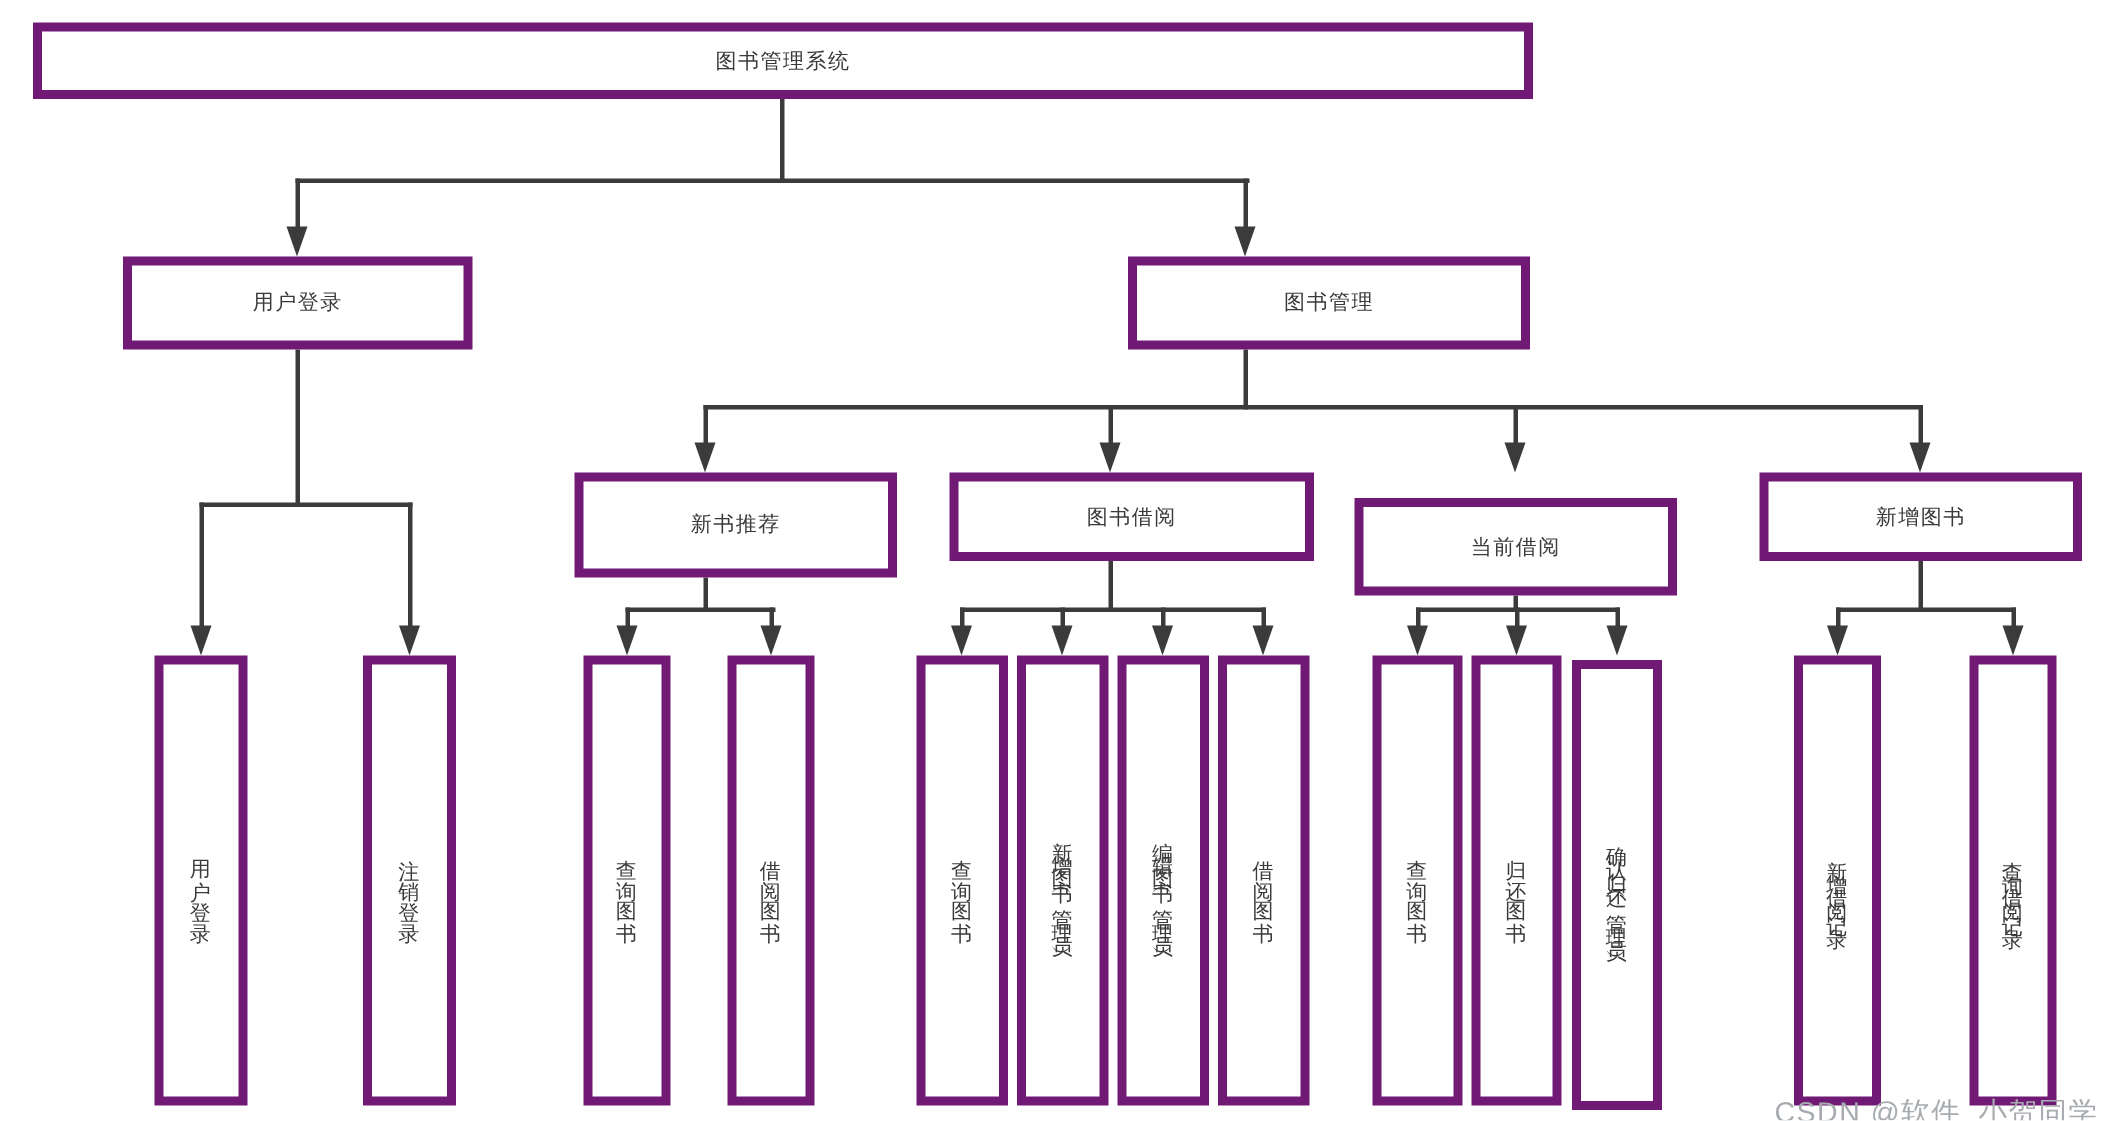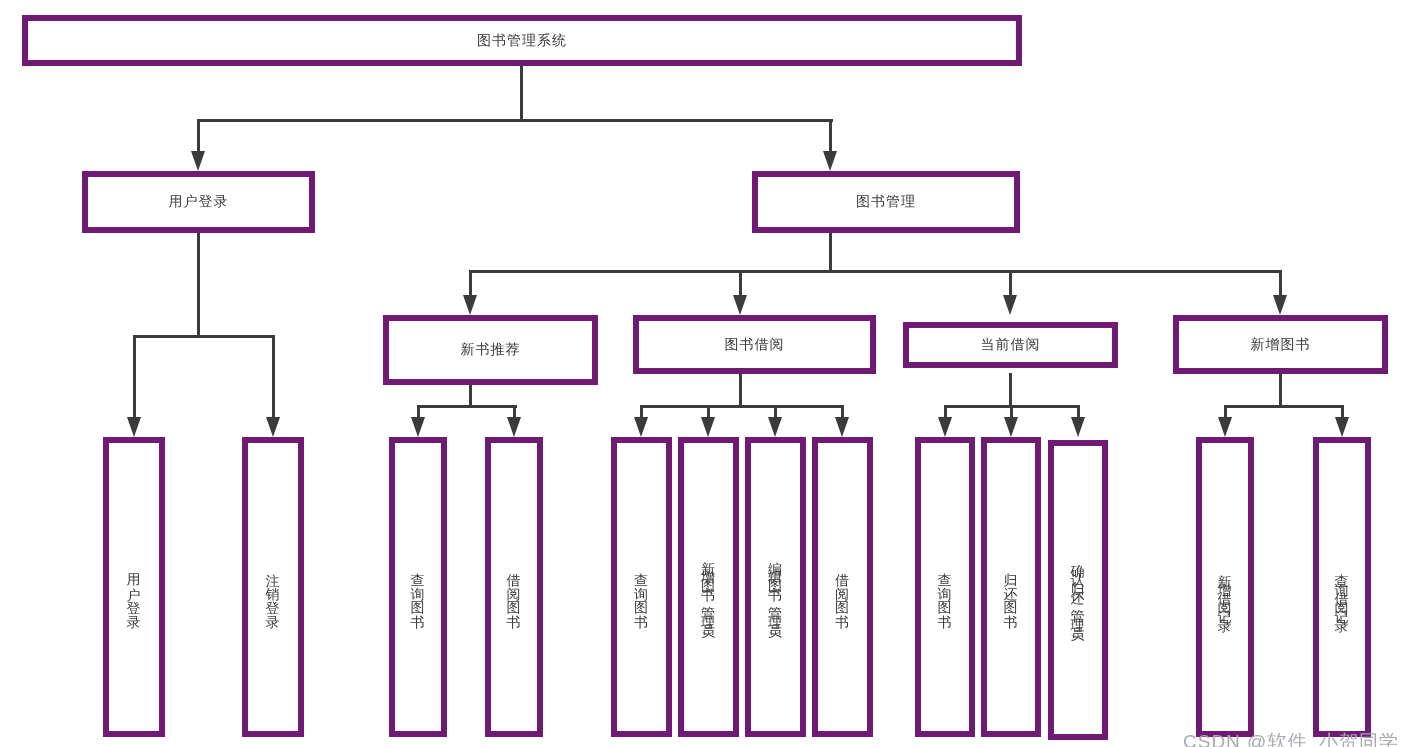--- a/index.html
+++ b/index.html
@@ -114,21 +114,21 @@
   <div class="vl" style="left:1341px;top:405px;height:16px;"></div>
   <div class="ar" style="left:1335px;top:417px;"></div>
 
   <div class="box" style="left:22px;top:15px;width:1000px;height:51px;">图书管理系统</div>
 
   <div class="box" style="left:82px;top:171px;width:233px;height:62px;">用户登录</div>
   <div class="box" style="left:752px;top:171px;width:268px;height:62px;">图书管理</div>
 
   <div class="box" style="left:363px;top:315px;width:215px;height:70px;margin-left:20px;">新书推荐</div>
   <div class="box" style="left:633px;top:315px;width:243px;height:59px;">图书借阅</div>
-  <div class="box" style="left:903px;top:322px;width:215px;height:46px;">当前借阅</div>
+  <div class="box" style="left:903px;top:332px;width:215px;height:65px;">当前借阅</div>
   <div class="box" style="left:1173px;top:315px;width:215px;height:59px;">新增图书</div>
 
   <div class="box leaf" style="left:103px;top:437px;width:62px;height:300px;">用户登录</div>
   <div class="box leaf" style="left:242px;top:437px;width:62px;height:300px;">注销登录</div>
 
   <div class="box leaf" style="left:389px;top:437px;width:58px;height:300px;">查询图书</div>
   <div class="box leaf" style="left:485px;top:437px;width:58px;height:300px;">借阅图书</div>
 
   <div class="box leaf" style="left:611px;top:437px;width:61px;height:300px;">查询图书</div>
   <div class="box leaf long" style="left:678px;top:437px;width:61px;height:300px;">新增图书（管理员）</div>

